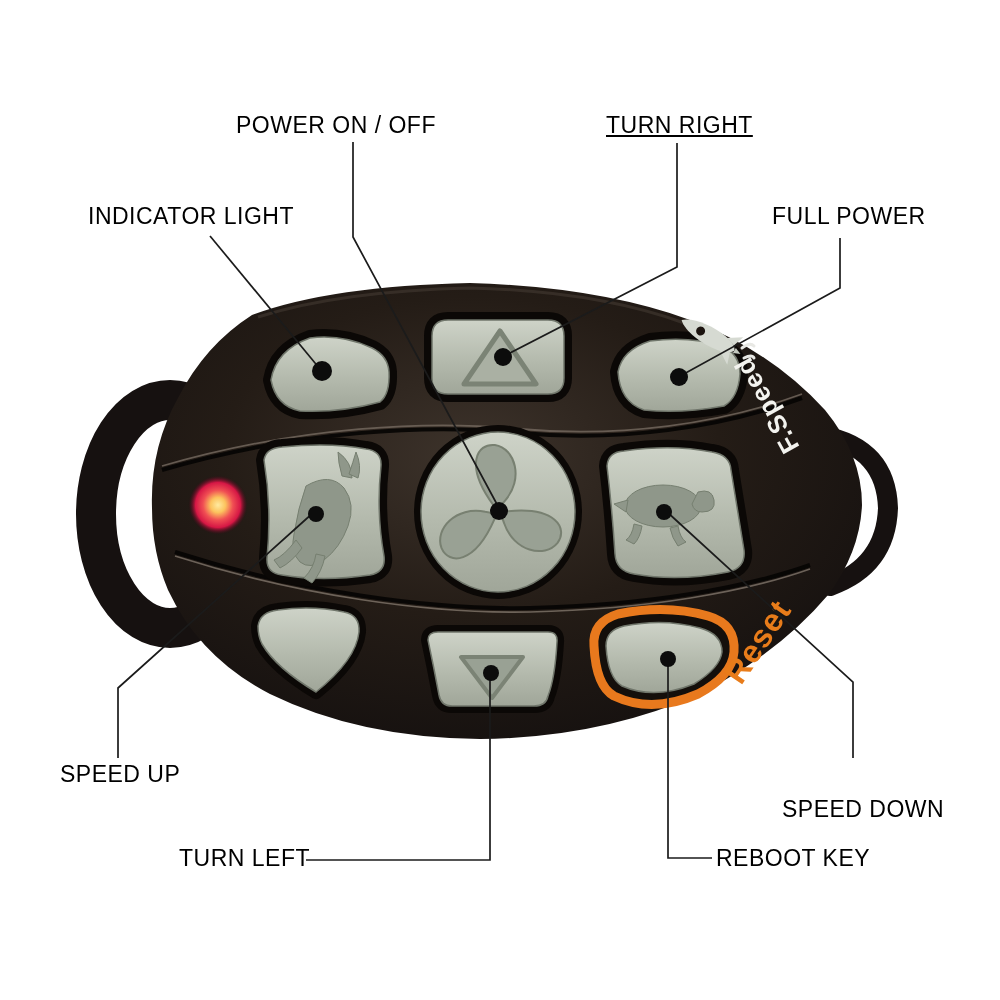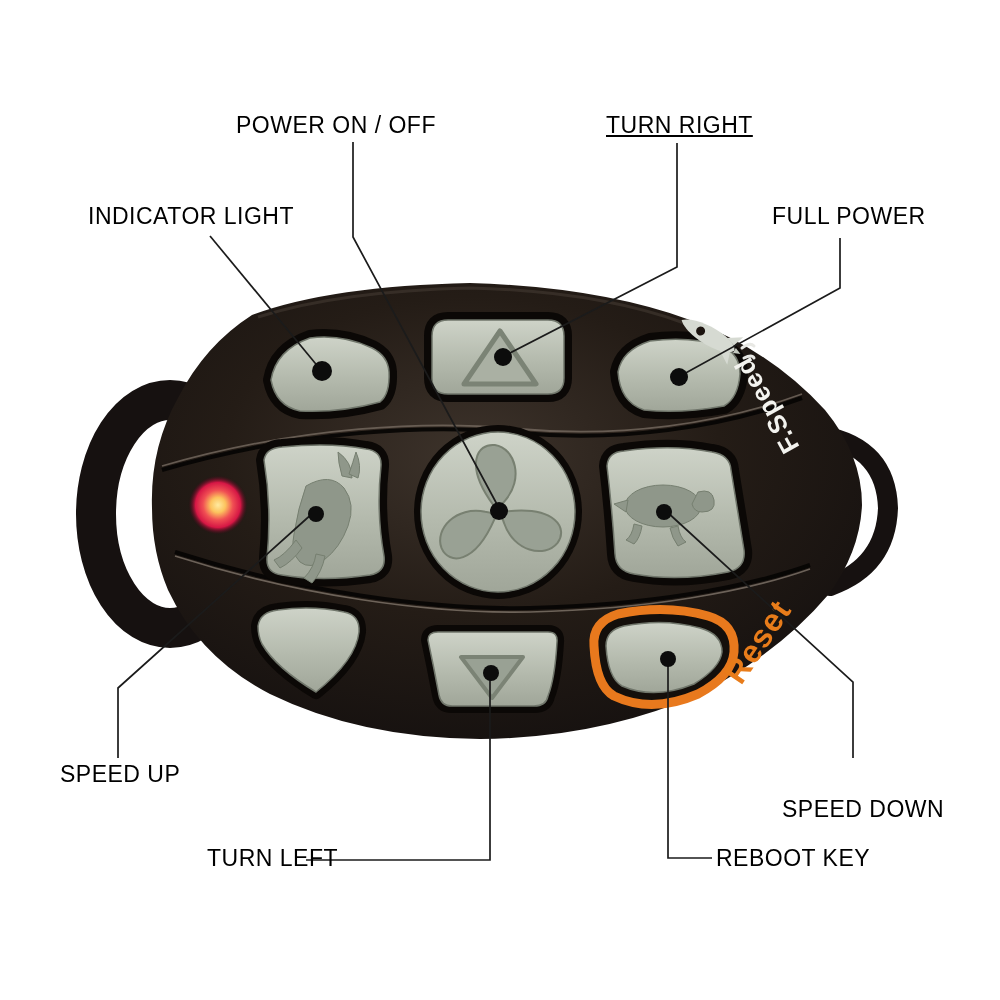--- a/index.html
+++ b/index.html
@@ -7,21 +7,21 @@
          font-family:"Liberation Sans",sans-serif;}
   #stage svg{position:absolute;left:0;top:0;}
   .callout-label{position:absolute;white-space:nowrap;font-size:23px;line-height:26px;
                  color:#000000;letter-spacing:.5px;}
   .lbl-power{left:236px;top:112px;}
   .lbl-turn-right{left:606px;top:112px;text-decoration:underline;}
   .lbl-indicator{left:88px;top:203px;}
   .lbl-full-speed{left:772px;top:203px;}
   .lbl-speed-up{left:60px;top:761px;}
   .lbl-speed-down{left:782px;top:761px;margin-top:35px;}
-  .lbl-turn-left{left:179px;top:845px;margin-left:28px;}
+  .lbl-turn-left{left:179px;top:845px;}
   .lbl-reboot{left:716px;top:845px;text-align:center;}
 </style>
 </head>
 <body>
 
 <div id="stage">
 
 <svg width="1000" height="1000" viewBox="0 0 1000 1000">
   <defs>
     <radialGradient id="bodyGrad" cx="45%" cy="38%" r="78%">

